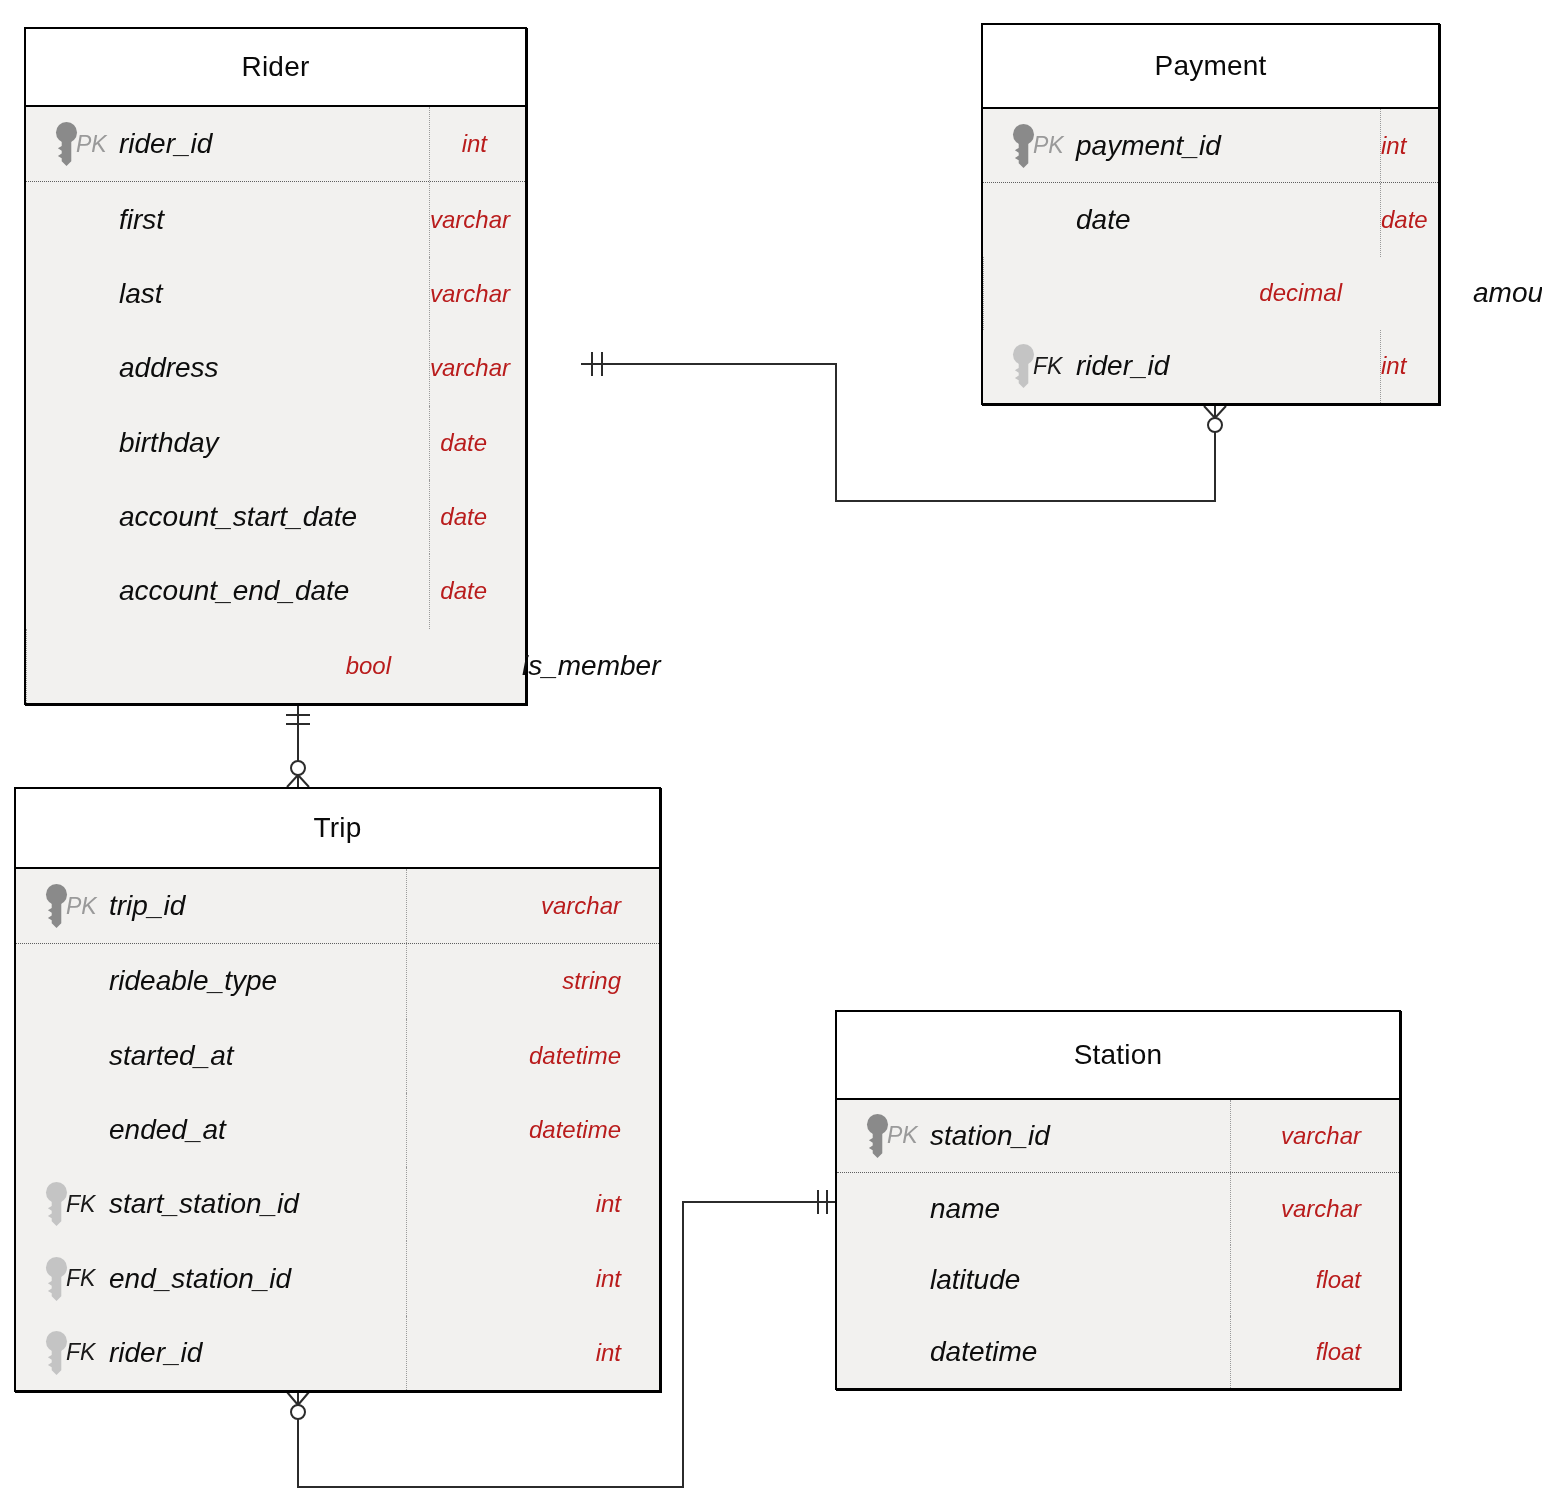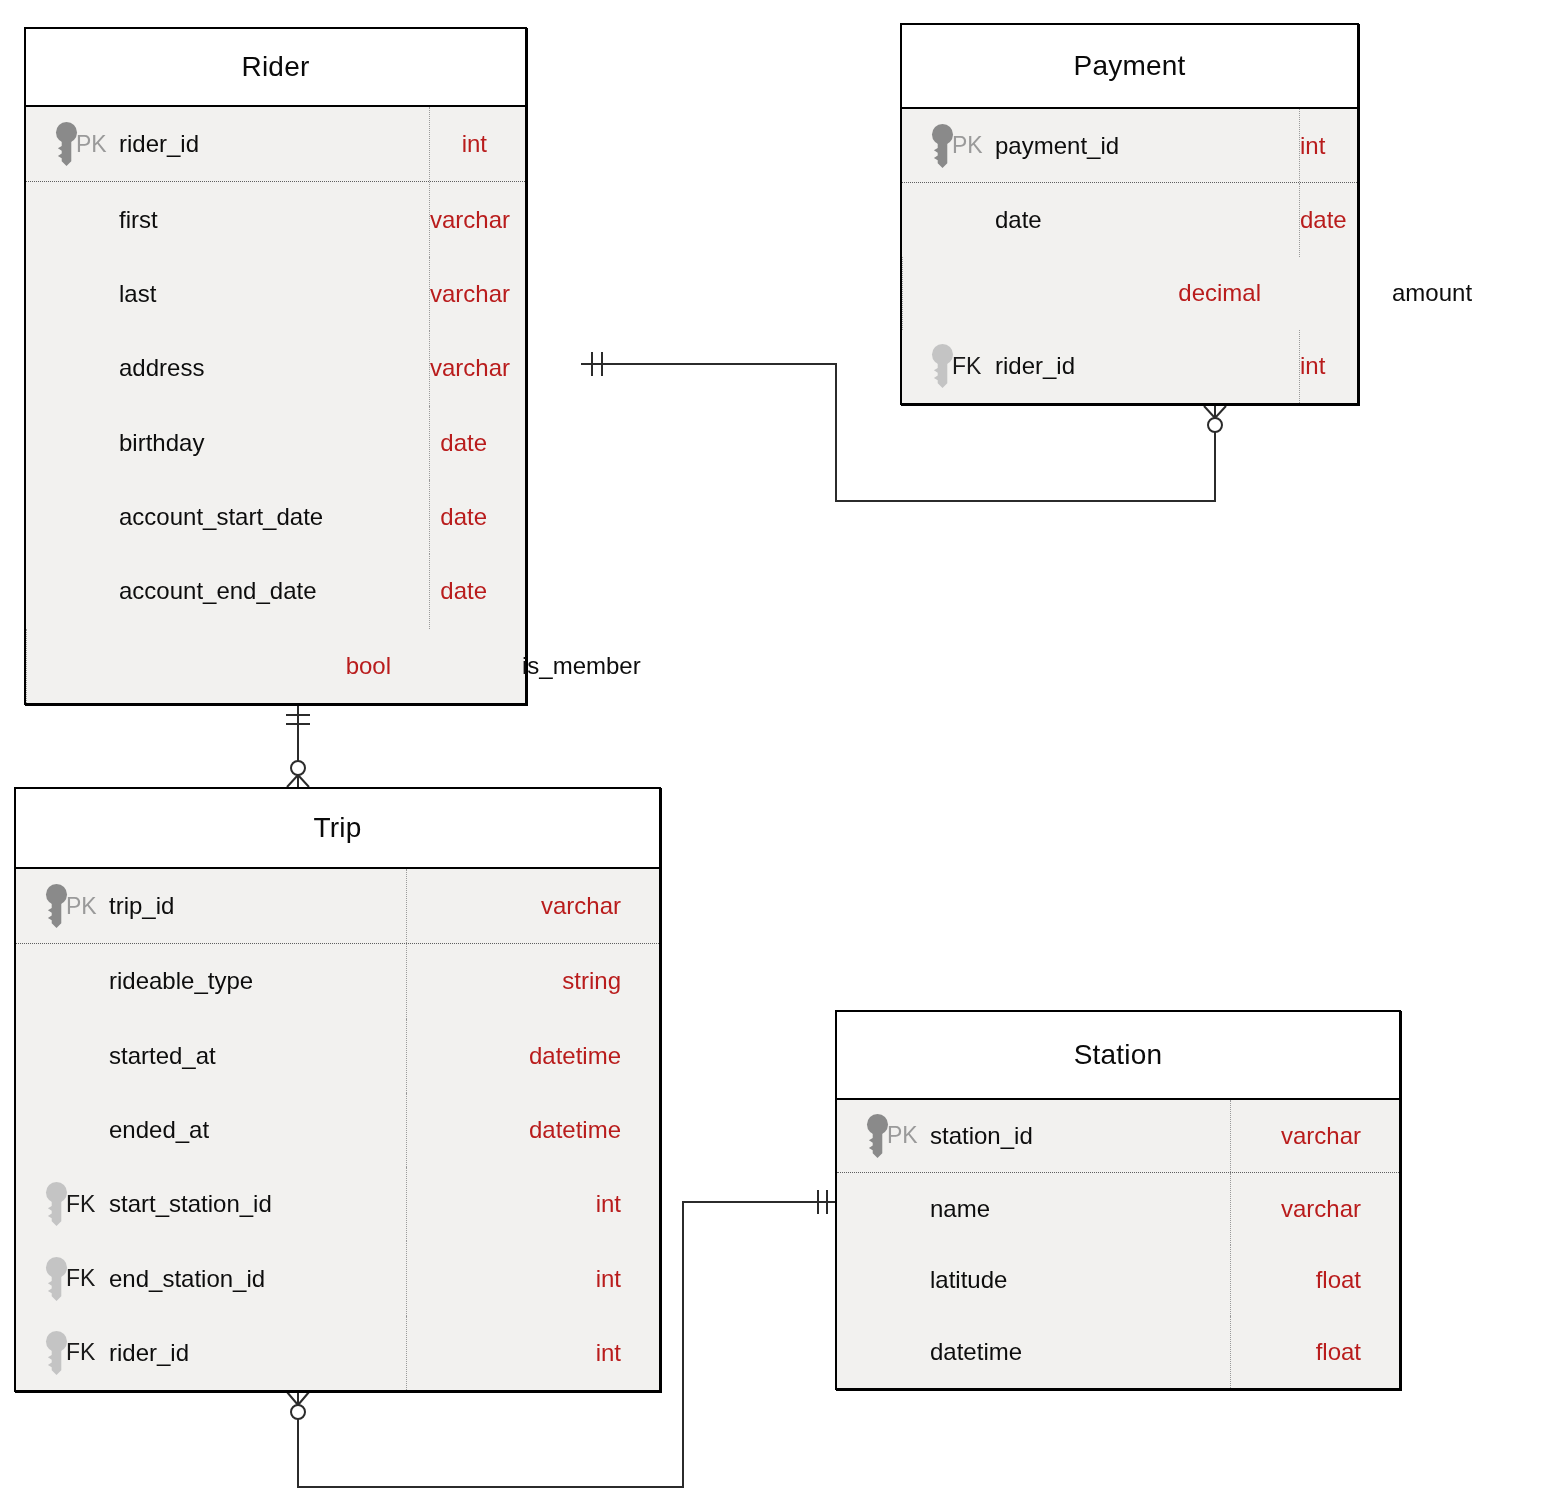--- a/index.html
+++ b/index.html
@@ -28,21 +28,21 @@
     height: var(--header, 80px);
     background: #ffffff;
     border-bottom: 2px solid #000000;
     display: flex;
     align-items: center;
     justify-content: center;
     font-size: 28px;
     letter-spacing: 0.2px;
     color: #0a0a0a;
   }
-  .rows { flex: 1; display: flex; flex-direction: column; }
+  .rows { flex: 1; display: flex; flex-direction: column; font-style: italic; }
   .row {
     flex: 1;
     display: grid;
     grid-template-columns: var(--namecol, 395px) 1fr;
     align-items: stretch;
     box-sizing: border-box;
   }
   .row:first-of-type { border-bottom: 1px dotted #5f5f5f; }
   .cell { display: flex; align-items: center; box-sizing: border-box; }
   .name-cell { padding-left: 28px; }
@@ -54,21 +54,21 @@
     color: #b91c1c;
   }
   .key { width: 65px; flex: none; display: flex; align-items: center; }
   .key.nokey { visibility: hidden; }
   .key-icon-svg { width: 25px; height: 44px; flex: none; }
   .key-label { font-size: 23px; margin-left: -3px; }
   .key.pk .key-icon-svg { color: #8a8a8a; }
   .key.pk .key-label { color: #9a9a9a; }
   .key.fk .key-icon-svg { color: #c4c4c4; }
   .key.fk .key-label { color: #1a1a1a; }
-  .field-name { font-size: 24px; color: #0d0d0d; }
+  .field-name { font-size: 28px; color: #0d0d0d; }
 
   
   .connectors {
     position: absolute;
     left: 0; top: 0;
     width: 1542px; height: 1510px;
     pointer-events: none;
   }
   .connectors path, .connectors circle {
     fill: none;
@@ -219,21 +219,21 @@
                 <path fill="currentColor" d="M8,19 L8,25 L4,27.5 L8,30 L8,33 L4,35.5 L8,38 L8,41 L13,46 L18,41 L18,19 Z"></path>
               </svg>
               <span class="key-label"></span>
             </span>
             <span class="field-name">is_member</span>
           </div>
         </div>
       </div>
   </div>
 
-  <div class="table" style="left:900px; top:23px; width:459px; height:382px; --header:84px; --namecol:397px;">
+  <div class="table" style="left:981px; top:23px; width:459px; height:382px; --header:84px; --namecol:397px;">
     <div class="table-header">
       <span>Payment</span>
     </div>
     <div class="rows">
 
         <div class="row">
           <div class="cell name-cell">
             <span class="key pk">
               <svg class="key-icon-svg" viewBox="0 0 26 46">
                 <circle cx="13" cy="11" r="11" fill="currentColor"></circle>

